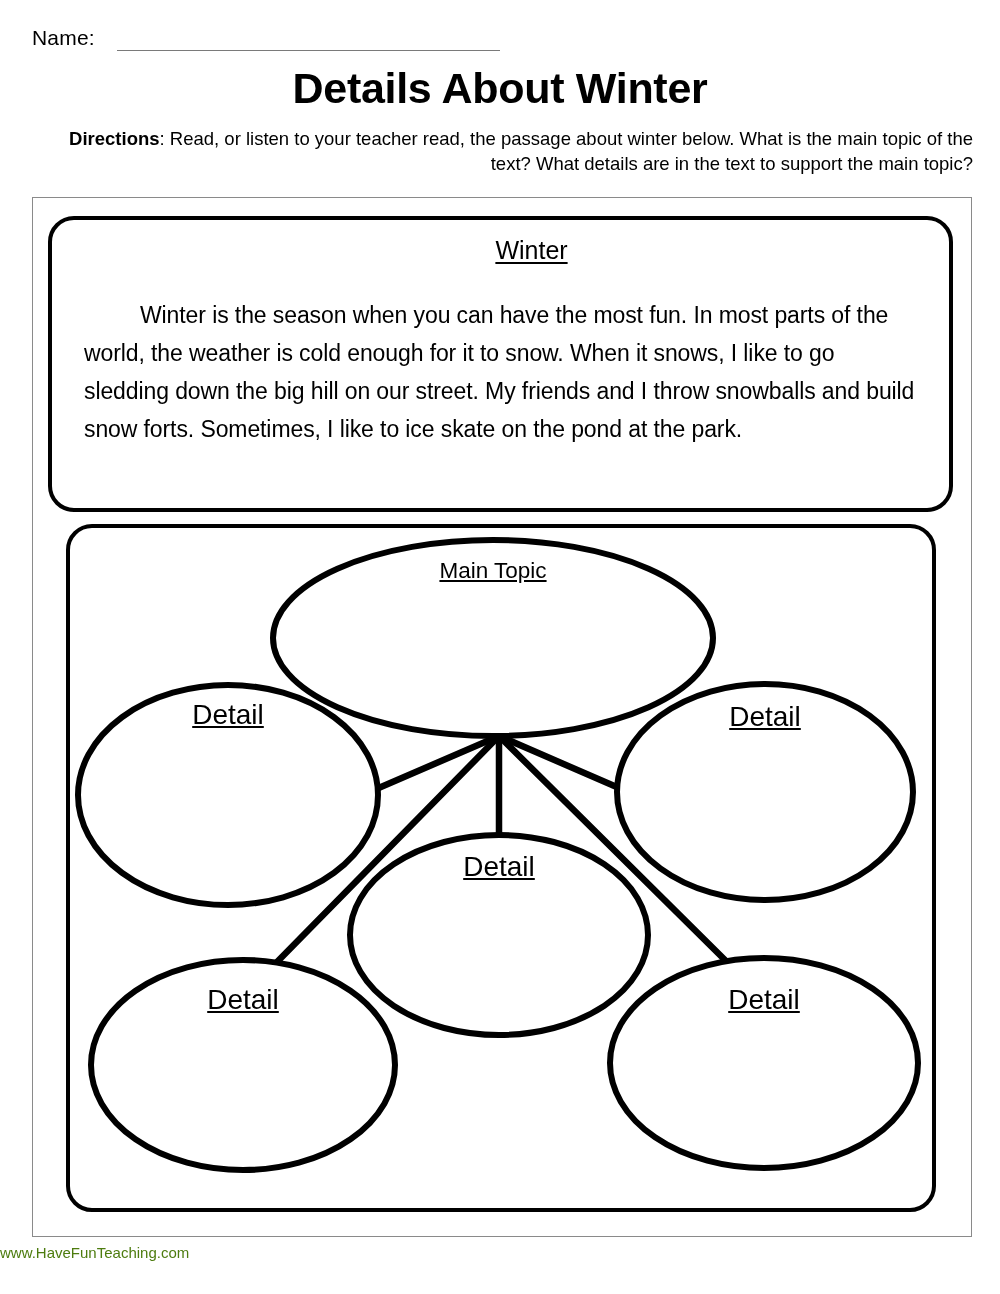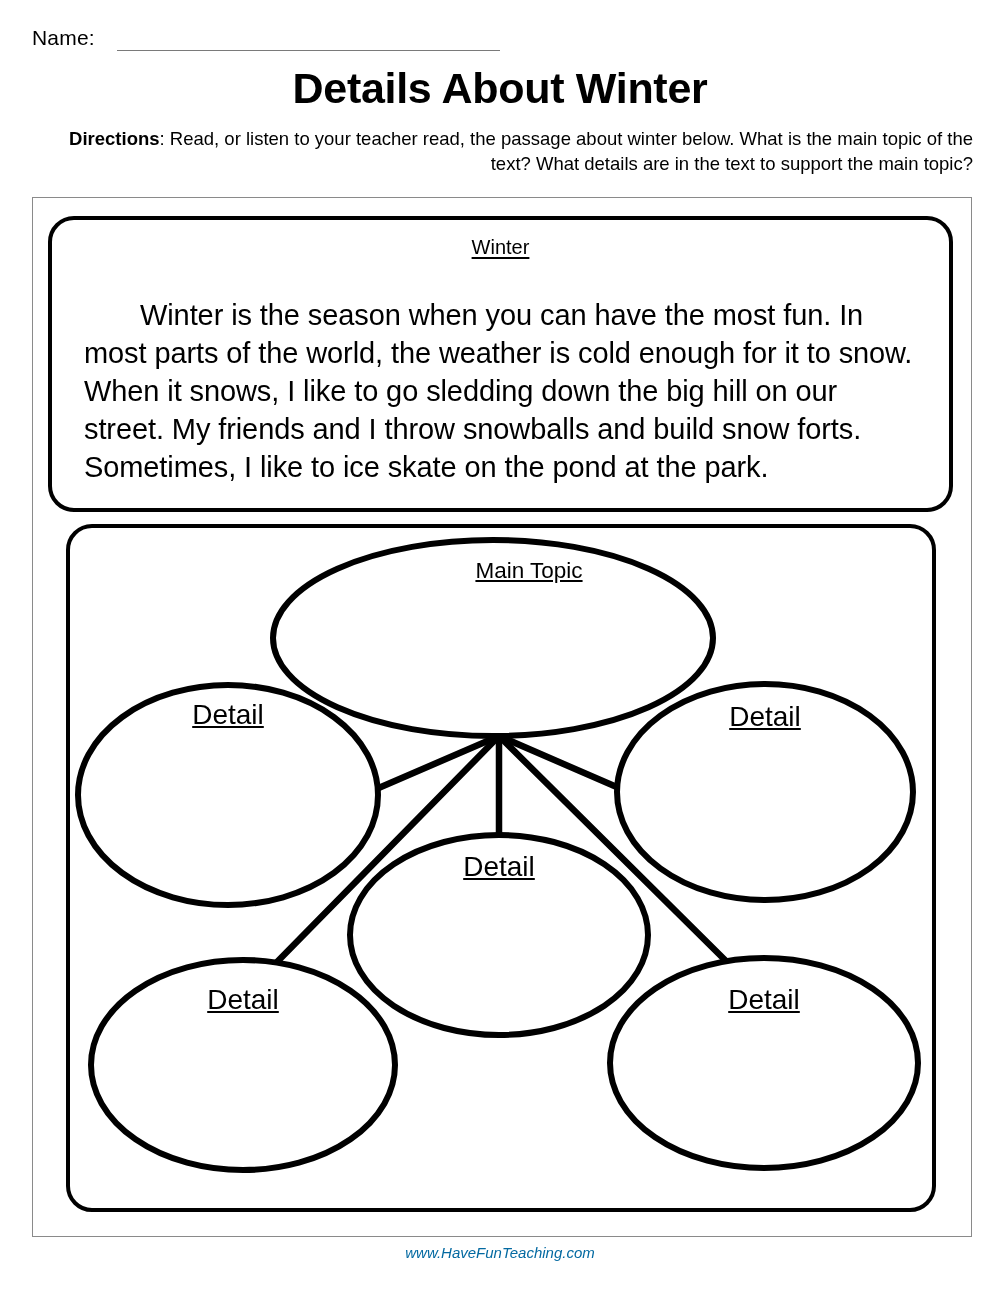--- a/index.html
+++ b/index.html
@@ -94,30 +94,31 @@
     border-radius: 26px;
     box-sizing: border-box;
     background: #ffffff;
   }
   #passage-title {
     position: absolute;
     left: 0;
     top: 16px;
     width: 100%;
     text-align: center;
-    font-size: 20px;
+    font-size: 25px;
     text-decoration: underline;
     text-underline-offset: 3px;
+    padding-left: 31px;
   }
   #passage-text {
     position: absolute;
     left: 32px;
     top: 76px;
     width: 838px;
-    font-size: 29px;
+    font-size: 23px;
     line-height: 38px;
     text-indent: 56px;
     letter-spacing: -0.1px;
   }
 
   
   #diagram-box {
     position: absolute;
     left: 66px;
     top: 524px;
@@ -147,24 +148,22 @@
   .oval-label.main {
     font-size: 22.5px;
   }
 
   
   #footer {
     position: absolute;
     left: 0;
     top: 1244px;
     width: 1000px;
-    text-align: center;
     font-size: 15px;
-    color: #0369a1;
-    font-style: italic;
+    color: #4d7c0f;
   }
 </style>
 </head>
 <body>
 
 <div id="page">
 
   <div id="name-row">
     <span id="name-label">Name:</span>
     <div id="name-line"></div>
@@ -198,21 +197,21 @@
         <ellipse cx="493" cy="638" rx="220" ry="98"></ellipse>
         <ellipse cx="228" cy="795" rx="150" ry="110"></ellipse>
         <ellipse cx="765" cy="792" rx="148" ry="108"></ellipse>
         <ellipse cx="499" cy="935" rx="149" ry="100"></ellipse>
         <ellipse cx="243" cy="1065" rx="152" ry="105"></ellipse>
         <ellipse cx="764" cy="1063" rx="154" ry="105"></ellipse>
       </g>
   </svg>
 
   <div id="oval-labels">
-      <div class="oval-label main" style="left: 493px; top: 558px; margin-left: 36px;">Main Topic</div>
+      <div class="oval-label main" style="left: 493px; top: 558px;">Main Topic</div>
       <div class="oval-label" style="left: 228px; top: 699px;">Detail</div>
       <div class="oval-label" style="left: 765px; top: 701px;">Detail</div>
       <div class="oval-label" style="left: 499px; top: 851px;">Detail</div>
       <div class="oval-label" style="left: 243px; top: 984px;">Detail</div>
       <div class="oval-label" style="left: 764px; top: 984px;">Detail</div>
     </div>
 
   <div id="footer">www.HaveFunTeaching.com</div>
 
 </div>

